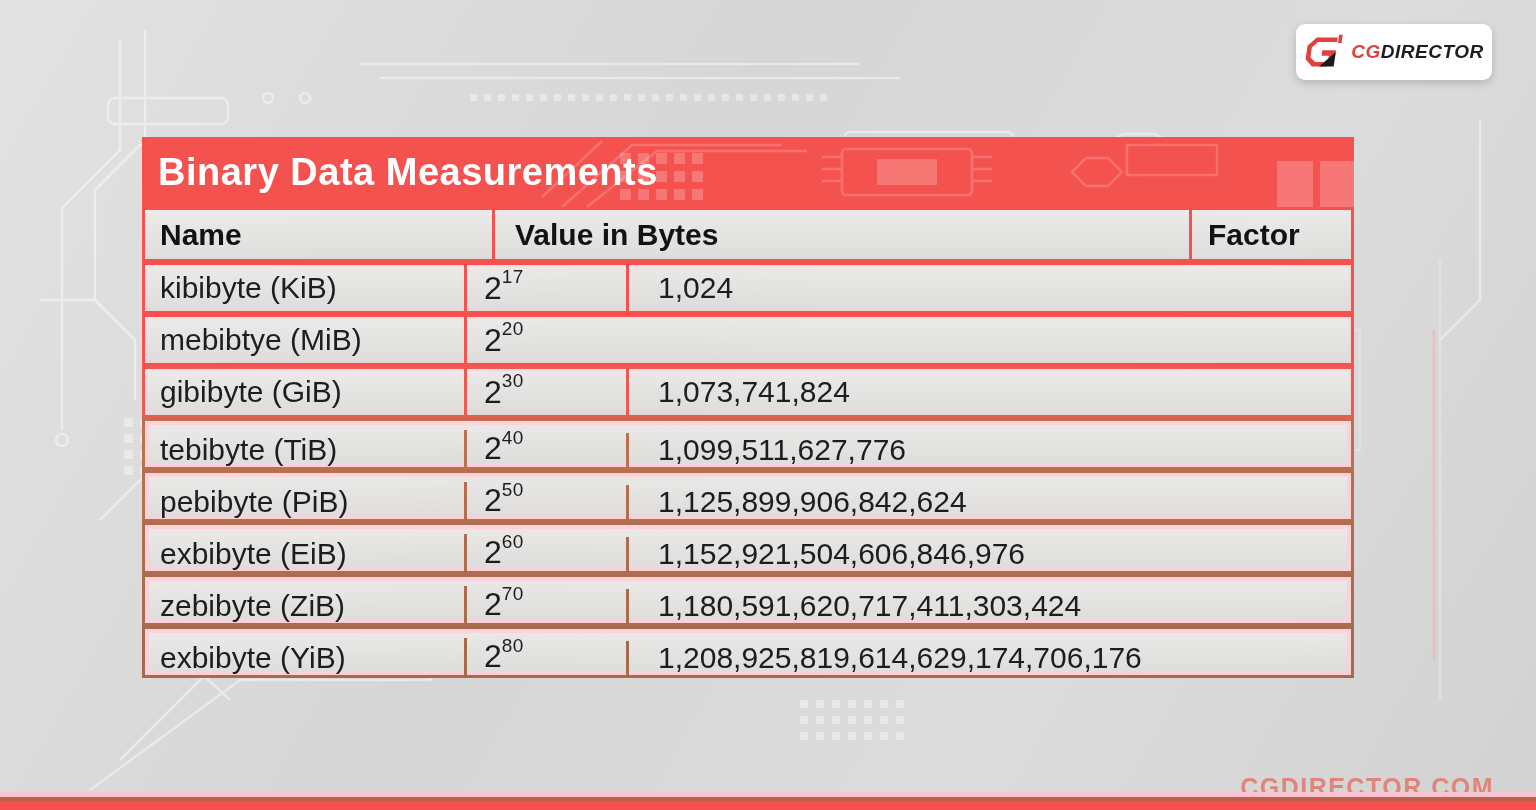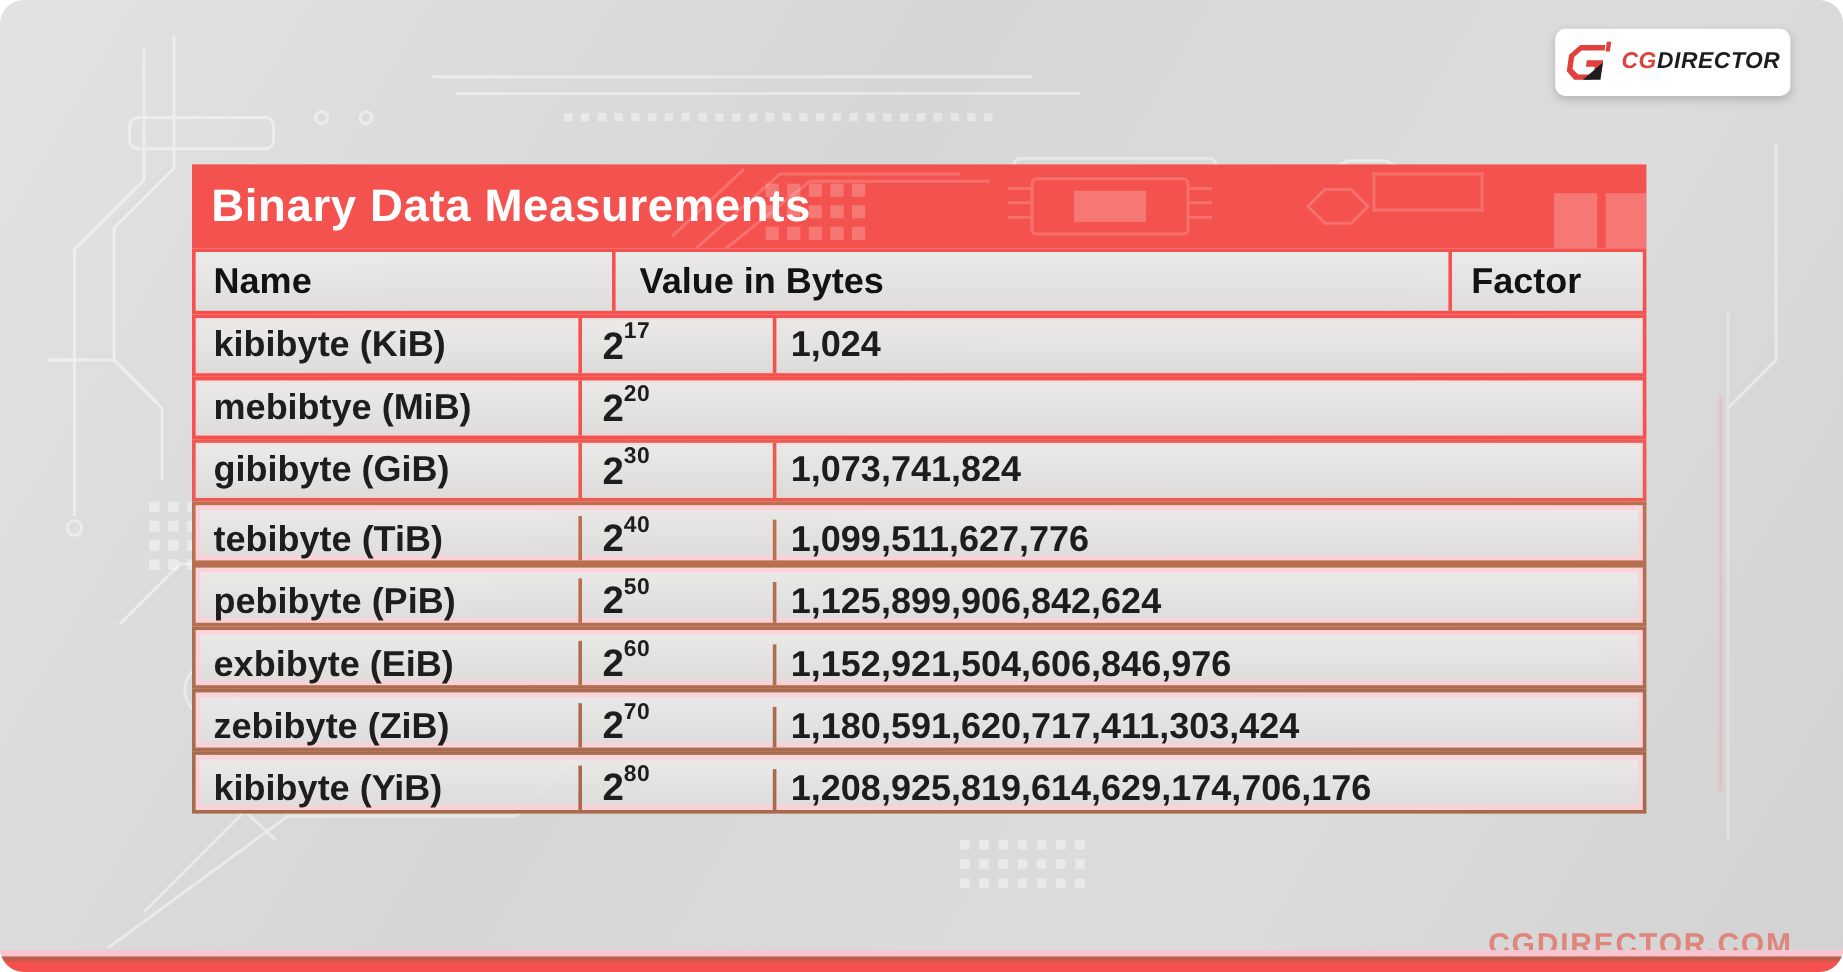--- a/index.html
+++ b/index.html
@@ -3,37 +3,36 @@
 <meta charset="utf-8">
 <style>
   * { margin:0; padding:0; box-sizing:border-box; }
   html,body { width:1536px; height:810px; overflow:hidden; }
   body { font-family:"Liberation Sans", sans-serif; }
 
   .stage{
     position:relative; width:1536px; height:810px;
     background:linear-gradient(120deg,#e2e2e2 0%,#d6d6d6 40%,#dcdcdc 70%,#d2d2d2 100%);
     overflow:hidden;
-    border-radius:20px;
   }
   .circuit-bg{ position:absolute; inset:0; width:1536px; height:810px; }
 
   
   .logo{
     position:absolute; top:24px; right:44px; width:196px; height:56px;
     background:#ffffff; border-radius:9px;
     box-shadow:0 3px 8px rgba(0,0,0,0.18);
     display:flex; align-items:center; justify-content:center; gap:7px;
   }
   .logo-text{ font-style:italic; font-weight:bold; font-size:19px; letter-spacing:0.5px; }
   .logo-cg{ color:#e0413c; }
   .logo-director{ color:#1d1d1f; }
 
   
-  .panel{ position:absolute; left:160px; top:137px; width:1212px; }
+  .panel{ position:absolute; left:142px; top:137px; width:1212px; }
   .titlebar{
     position:relative; height:70px; background:#f4524f; overflow:hidden;
     display:flex; align-items:center;
   }
   .titlebar svg{ position:absolute; inset:0; }
   .title-text{
     position:relative; padding-left:16px; color:#ffffff;
     font-weight:bold; font-size:38px; letter-spacing:0.5px;
   }
 
@@ -48,24 +47,24 @@
   .hc-name{ width:319px; padding-left:15px; }
   .hc-factor{ width:162px; padding-left:16px; border-left:3px solid #f4514f; }
   .hc-value{ flex:1; padding-left:20px; border-left:3px solid #f4514f; }
 
   .row{
     display:flex; height:52px; border:3px solid var(--bc,#f4514f);
     background:linear-gradient(180deg, rgba(236,235,233,0.93), rgba(221,220,218,0.93));
     box-shadow:inset 0 0 0 2px rgba(255,198,205,0.30);
   }
   .row.tan{ box-shadow:inset 0 0 0 4px rgba(255,207,216,0.85);align-items:flex-end; }
-  .cell{ display:flex; align-items:center; font-size:30px; color:#1d1d1d;font-weight:bold; }
+  .cell{ display:flex; align-items:center; font-size:30px; color:#1d1d1d; }
   .c-name{ width:319px; padding-left:15px; }
   .c-factor{ width:162px; padding-left:17px; border-left:3px solid var(--bc,#f4514f); }
-  .c-value{ flex:1; padding-left:12px; border-left:3px solid var(--bc,#f4514f); }
+  .c-value{ flex:1; padding-left:29px; border-left:3px solid var(--bc,#f4514f); }
   .v-base{ font-size:32px; }
   .v-exp{ font-size:19px; position:relative; top:-11px; letter-spacing:0.5px; }
 
   
   .footer-site{
     position:absolute; right:42px; bottom:8px;
     color:#e0857c; font-weight:bold; font-size:25px; letter-spacing:1.5px;
   }
   .stripe{ position:absolute; left:0; right:0; }
   .stripe-pink { bottom:13px; height:5px; background:#f9c5d0; }
@@ -304,21 +303,21 @@
             <span class="v-base">2</span>
             <span class="v-exp">70</span>
           </div>
     <div class="cell c-value">
             <span class="v-value">1,180,591,620,717,411,303,424</span>
           </div>
   </div>
 
   <div class="row tan" style="--bc: #a76a4c;">
     <div class="cell c-name">
-            <span class="v-name">kibibyte (YiB)</span>
+            <span class="v-name">exbibyte (YiB)</span>
           </div>
     <div class="cell c-factor">
             <span class="v-base">2</span>
             <span class="v-exp">80</span>
           </div>
     <div class="cell c-value">
             <span class="v-value">1,208,925,819,614,629,174,706,176</span>
           </div>
   </div>
 </div>

